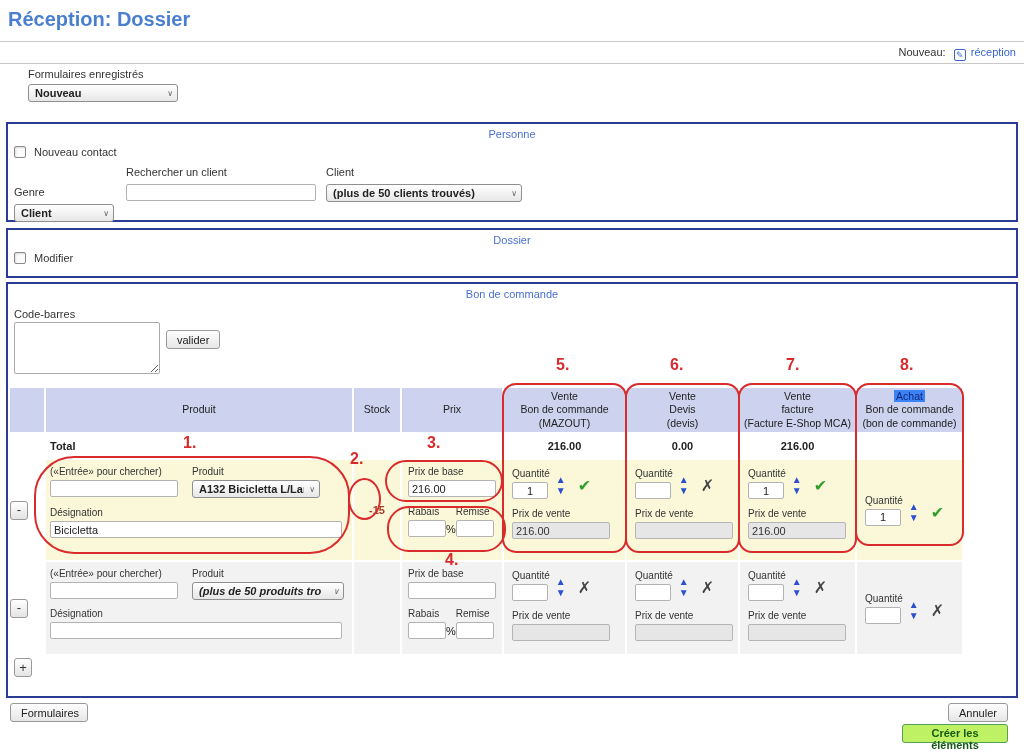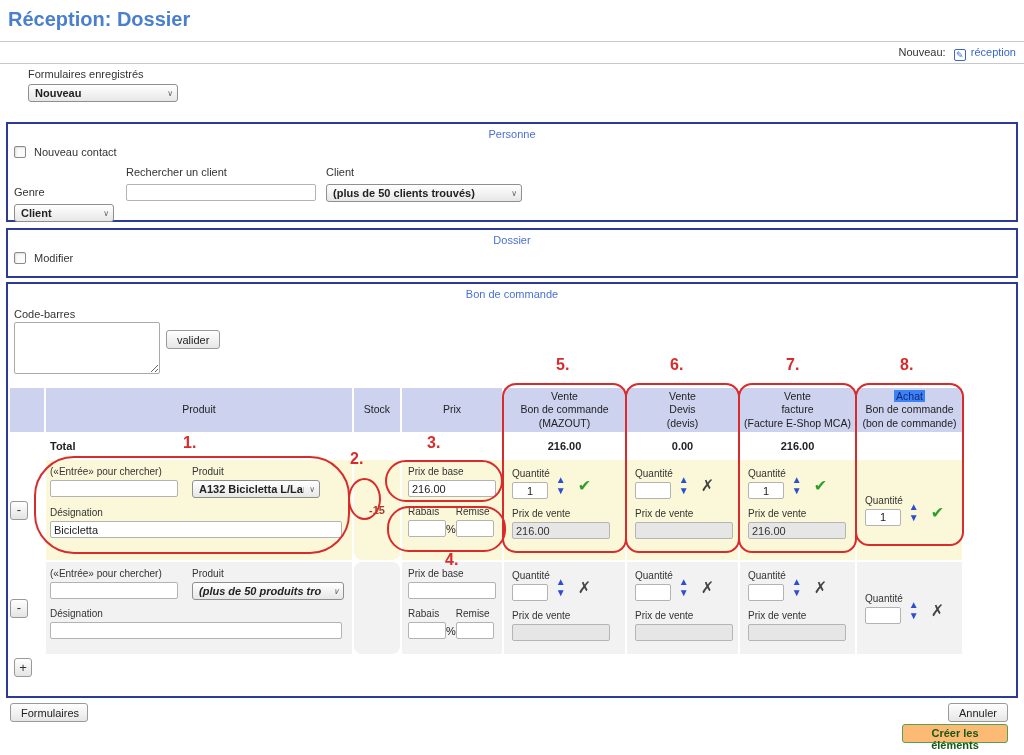--- a/index.html
+++ b/index.html
@@ -40,21 +40,21 @@
   .cb-row { cursor: pointer; font-size: 11px; color: #333; display: inline-block; }
 
   .section { border: 2px solid #2c3c94; background: #fff; padding: 2px 6px 6px 6px; }
   .section-title { color: #4a6fd4; font-size: 11px; padding: 2px 0 0 0; text-align: center; }
 
   .p-grid { display: flex; gap: 8px; margin: 8px 0 0 0; }
   .p-grid .field-label { margin-bottom: 3px; }
 
   .btn { border: 1px solid #9a9a9a; border-radius: 3px; background: linear-gradient(#fefefe, #e6e6e6);
     font-size: 11px; font-family: inherit; padding: 2px 10px; height: 19px; color: #222; cursor: pointer; }
-  .btn-green { background: #fdba74; border: 1px solid #55a055; color: #155815; font-weight: bold; height: 19px; }
+  .btn-green { background: #bef264; border: 1px solid #55a055; color: #155815; font-weight: bold; height: 19px; }
   .mini-btn { width: 18px; height: 19px; border: 1px solid #999; border-radius: 3px;
     background: linear-gradient(#ffffff, #e4e4e4); font-size: 13px; line-height: 14px; text-align: center;
     color: #333; cursor: pointer; padding: 0; font-family: inherit; }
 
   .barcode { position: absolute; left: 6px; top: 38px; width: 146px; height: 52px;
     border: 1px solid #aaa; border-radius: 2px; resize: both; font-family: inherit; }
 
   
   .order-table { position: absolute; left: 2px; top: 104px;
     display: grid; grid-template-columns: 34px 306px 46px 100px 121px 111px 115px 105px;
@@ -65,21 +65,21 @@
   .head .hl { background: #3b82f6; color: #10287a; padding: 0 2px; }
   .row1 { background: #fbf8d9; }
   .row2 { background: #f2f2f2; }
   .tcell { display: flex; align-items: center; font-weight: bold; }
   .tlabel { padding-left: 4px; }
   .tval { justify-content: center; }
 
   .action-cell { display: flex; align-items: center; }
   .prod-cell { padding: 6px 6px 4px 4px; }
   .prod-top { display: flex; gap: 14px; }
-  .stock-cell { display: flex; align-items: center; justify-content: center; color: #a33c2c; font-weight: bold; border-radius: 8px; }
+  .stock-cell { display: flex; align-items: center; justify-content: center; color: #a33c2c; font-weight: bold; }
   .prix-cell { padding: 6px 4px 4px 6px; }
   .rr { display: flex; gap: 0; margin-top: 9px; }
   .rr-in { width: 38px; }
 
   .qty-cell { padding: 8px 4px 4px 8px; }
   .qty-row { display: flex; align-items: flex-start; }
   .qty-input { width: 36px; text-align: center; }
   .spinner { display: flex; flex-direction: column; margin-left: 6px; margin-top: 6px; }
   .arr { color: #2b4fd0; font-size: 10px; height: 11px; line-height: 11px; cursor: pointer; }
   .mark { margin-left: 12px; margin-top: 8px; font-size: 16px; }

